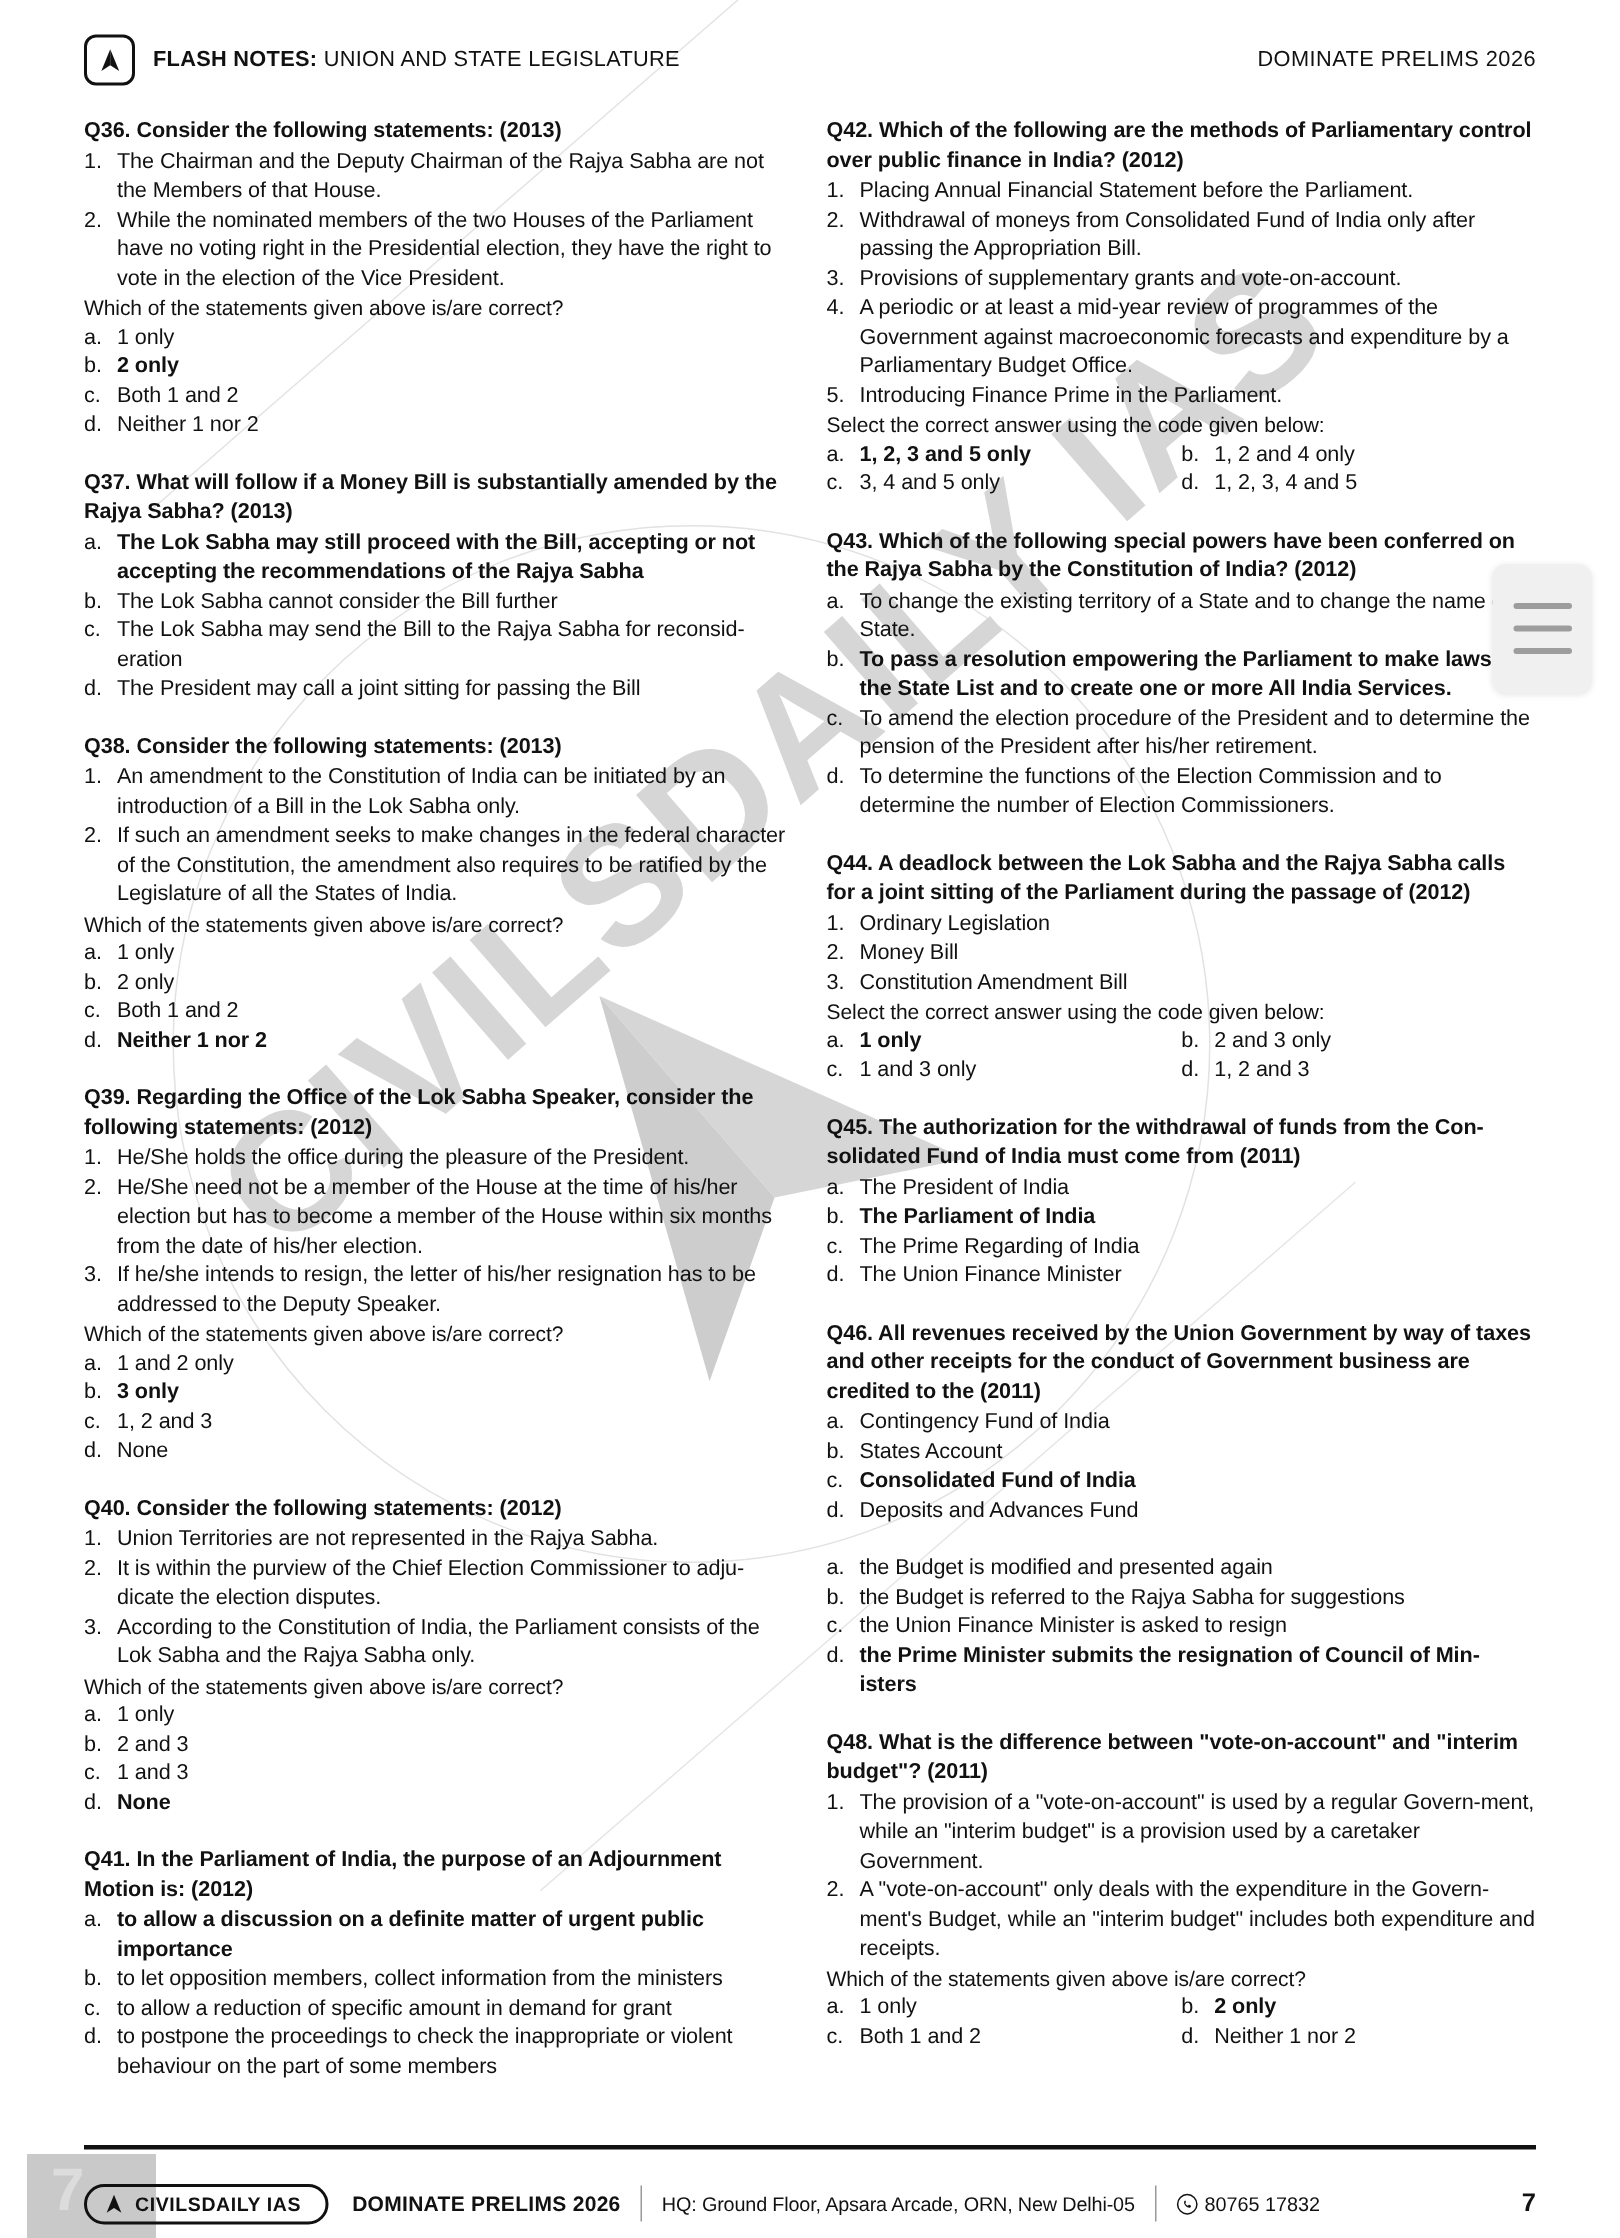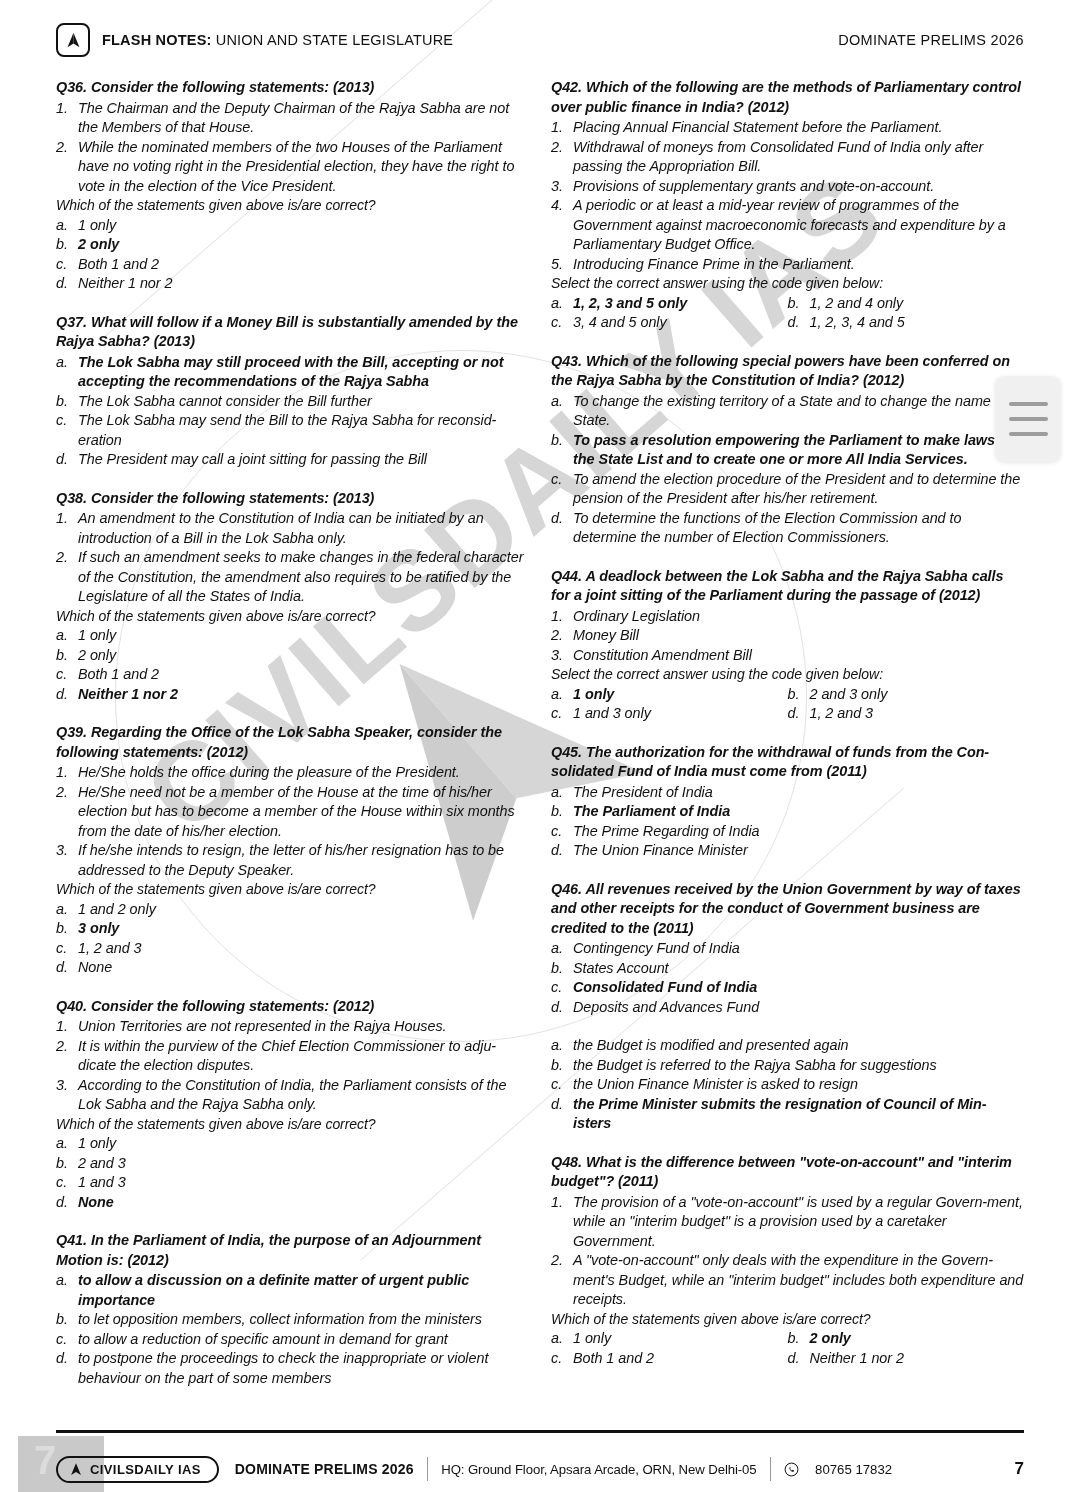--- a/index.html
+++ b/index.html
@@ -86,21 +86,21 @@
   .header-right{
     font-size:14.5px;letter-spacing:.3px;color:#111;font-weight:400;white-space:nowrap;
   }
 
   
   .columns{
     display:flex;
     gap:22px;
     margin-top:16px;
   }
-  .col{width:477px;font-style:italic;}
+  .col{width:477px;}
 
   .q-block{margin-bottom:19px;}
   .q-title{
     font-weight:700;
     font-size:14.4px;
     line-height:19.5px;
     letter-spacing:-0.05px;
     margin-bottom:1px;
   }
   .q-lead{
@@ -169,21 +169,21 @@
     border:2px solid #111;border-radius:20px;
     padding:4px 16px 4px 11px;
     font-weight:700;letter-spacing:.4px;font-size:13px;
     white-space:nowrap;
   }
   .foot-strong{
     font-weight:700;letter-spacing:.2px;font-size:14px;margin-left:16px;white-space:nowrap;
   }
   .vdiv{width:1.5px;height:24px;background:#999;margin:0 13px;}
   .foot-addr{font-size:13.2px;letter-spacing:-0.1px;white-space:nowrap;}
-  .foot-phone{display:flex;align-items:flex-start;gap:16px;font-size:13.2px;white-space:nowrap;}
+  .foot-phone{display:flex;align-items:flex-start;gap:4px;font-size:13.2px;white-space:nowrap;}
   .foot-page{margin-left:auto;font-weight:700;font-size:17px;}
 </style>
 </head>
 <body>
 
 <div class="watermark">
   <div class="wm-circle"></div>
   <div class="wm-diag"></div>
   <div class="wm-diag2"></div>
   <div class="wm-arrow">
@@ -316,21 +316,21 @@
           </div>
           <div class="item">
             <span class="mk">d.</span>
             <span class="tx">None</span>
           </div>
         </div>
         <div class="q-block">
           <div class="q-title">Q40. Consider the following statements: (2012)</div>
           <div class="item">
             <span class="mk">1.</span>
-            <span class="tx">Union Territories are not represented in the Rajya Houses.</span>
+            <span class="tx">Union Territories are not represented in the Rajya Sabha.</span>
           </div>
           <div class="item">
             <span class="mk">2.</span>
             <span class="tx">It is within the purview of the Chief Election Commissioner to adju-dicate the election disputes.</span>
           </div>
           <div class="item">
             <span class="mk">3.</span>
             <span class="tx">According to the Constitution of India, the Parliament consists of the Lok Sabha and the Rajya Sabha only.</span>
           </div>
           <div class="q-lead">Which of the statements given above is/are correct?</div>

